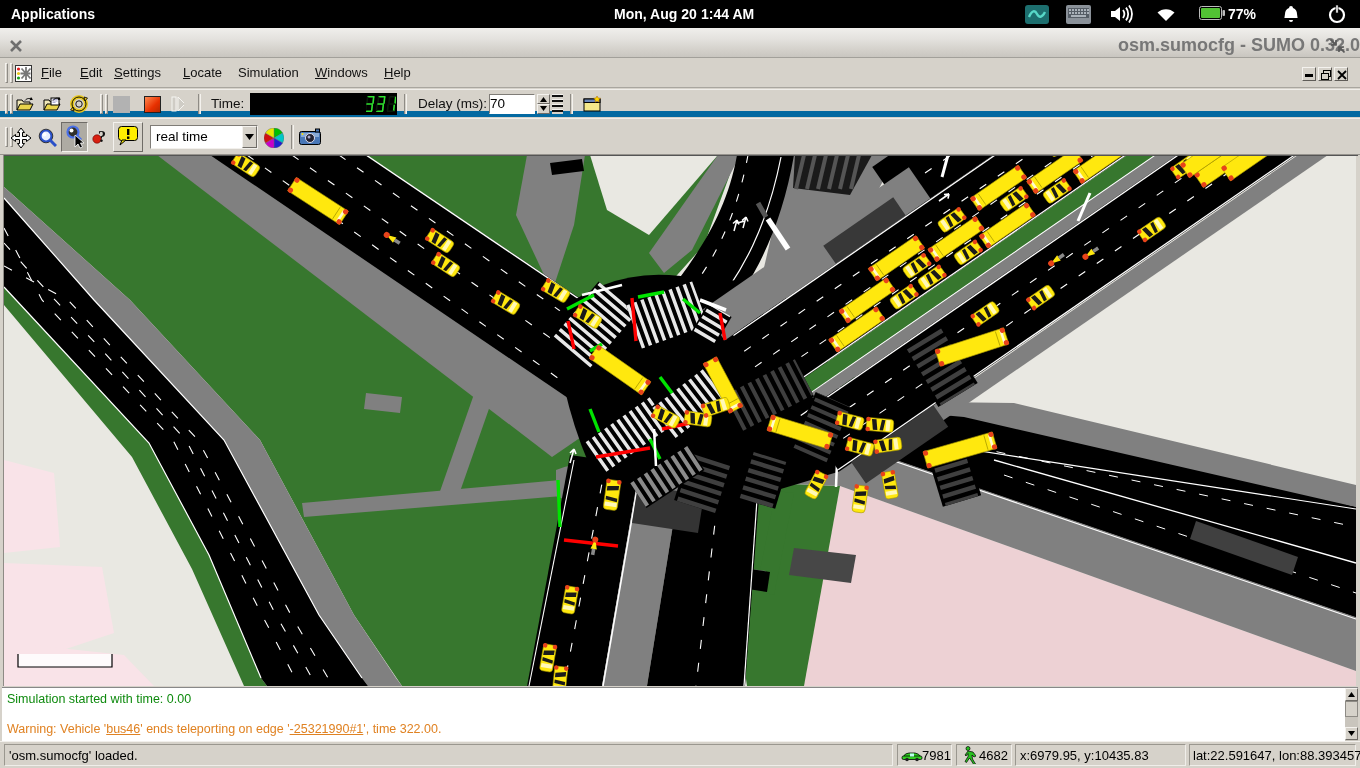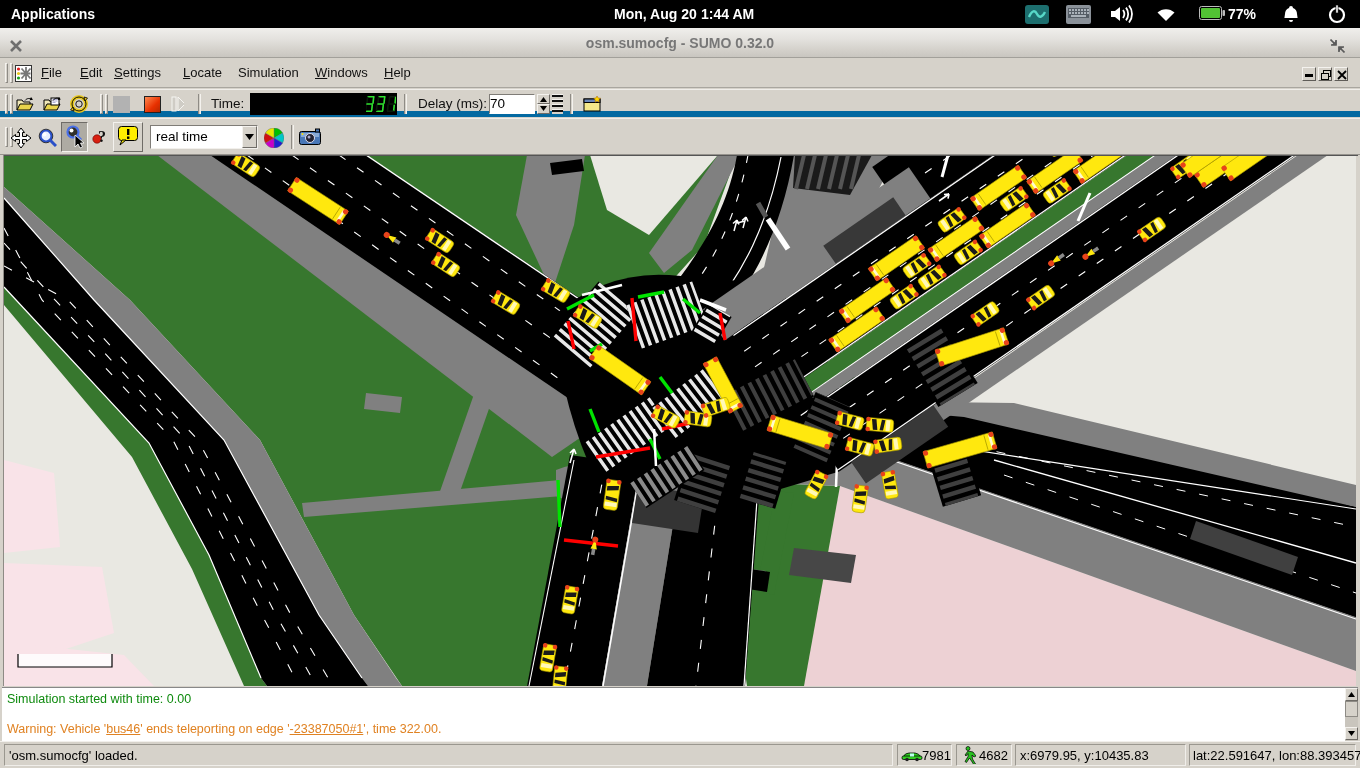--- a/index.html
+++ b/index.html
@@ -3,21 +3,21 @@
 *{margin:0;padding:0;box-sizing:border-box;}
 html,body{width:1360px;height:768px;overflow:hidden;font-family:"Liberation Sans",sans-serif;}
 #screen{position:relative;width:1360px;height:768px;background:#d6d2ca;}
 .abs{position:absolute;}
 
 #topbar{position:absolute;left:0;top:0;width:1360px;height:28px;background:#000;color:#fff;}
 #topbar .t{position:absolute;font-size:14px;font-weight:bold;top:6px;}
 
 #titlebar{position:absolute;left:0;top:28px;width:1360px;height:30px;
  background:linear-gradient(#f0efec,#e3e1dd 40%,#d4d1cb 75%,#c9c6c0);border-bottom:1px solid #a2a09a;}
-#titlebar .txt{position:absolute;width:100%;text-align:center;top:7px;font-size:14px;font-weight:bold;color:#777;}
+#titlebar .txt{position:absolute;width:100%;text-align:right;top:7px;font-size:18px;font-weight:bold;color:#777;}
 
 #menubar{position:absolute;left:0;top:58px;width:1360px;height:30px;background:#d6d2ca;border-bottom:1px solid #a9a69f;}
 .menu{position:absolute;top:7px;font-size:13px;color:#111;}
 .menu u{text-decoration:underline;}
 
 #toolbar1{position:absolute;left:0;top:89px;width:1360px;height:28px;background:#d6d2ca;border-top:1px solid #f0eeea;border-bottom:6px solid #0369a1;}
 #toolbar2{position:absolute;left:0;top:118px;width:1360px;height:37px;background:#d6d2ca;border-top:1px solid #f0eeea;border-bottom:1px solid #96938d;}
 .grip{position:absolute;width:3px;background:#d6d2ca;border-left:1px solid #f4f2ee;border-right:1px solid #8e8b85;border-top:1px solid #f4f2ee;border-bottom:1px solid #8e8b85;}
 .sep{position:absolute;width:3px;background:#d6d2ca;border-left:1px solid #8e8b85;border-right:1px solid #f4f2ee;}
 .lbl{position:absolute;font-size:13.5px;color:#111;}
@@ -874,21 +874,21 @@
       <path d="M14,499 L14,512 L108,512 L108,499" fill="none" stroke="#000000" stroke-width="1.2"></path>
       <path d="M935,46 l10,-7 m0,0 l-5,0.5 m5,-0.5 l-1,4.6" fill="none" stroke="#ffffff" stroke-width="1.6"></path>
       <line x1="944.0" y1="0.0" x2="938.0" y2="22.0" stroke="#ffffff" stroke-width="3"></line>
       <line x1="1086.0" y1="38.0" x2="1074.0" y2="66.0" stroke="#ffffff" stroke-width="3"></line>
     </svg>
     <div class="abs" style="left:0;top:155px;width:4px;height:531px;background:#d6d2ca;border-right:1px solid #8e8b85"></div>
     <div class="abs" style="left:1358px;top:155px;width:2px;height:531px;background:#d6d2ca"></div>
     <div class="abs" style="left:4px;top:155px;width:1354px;height:1px;background:#555"></div>
     <div id="messages">
       <div class="ln green" style="top:4px">Simulation started with time: 0.00</div>
-      <div class="ln orange" style="top:34px">Warning: Vehicle '<u>bus46</u>' ends teleporting on edge '<u>-23387050#1</u>', time 322.00.</div>
+      <div class="ln orange" style="top:34px">Warning: Vehicle '<u>bus46</u>' ends teleporting on edge '<u>-25321990#1</u>', time 322.00.</div>
     </div>
     <div id="msb"></div>
     <div class="sbb" style="top:688px;left:1345px"></div>
     <svg class="abs" style="left:1348px;top:692px" width="7" height="5" viewBox="0 0 7 5">
       <path d="M3.5 0 L7 5 H0 z" fill="#000"></path>
     </svg>
     <div class="sbb" style="top:727px;left:1345px"></div>
     <svg class="abs" style="left:1348px;top:731px" width="7" height="5" viewBox="0 0 7 5">
       <path d="M3.5 5 L0 0 H7 z" fill="#000"></path>
     </svg>

